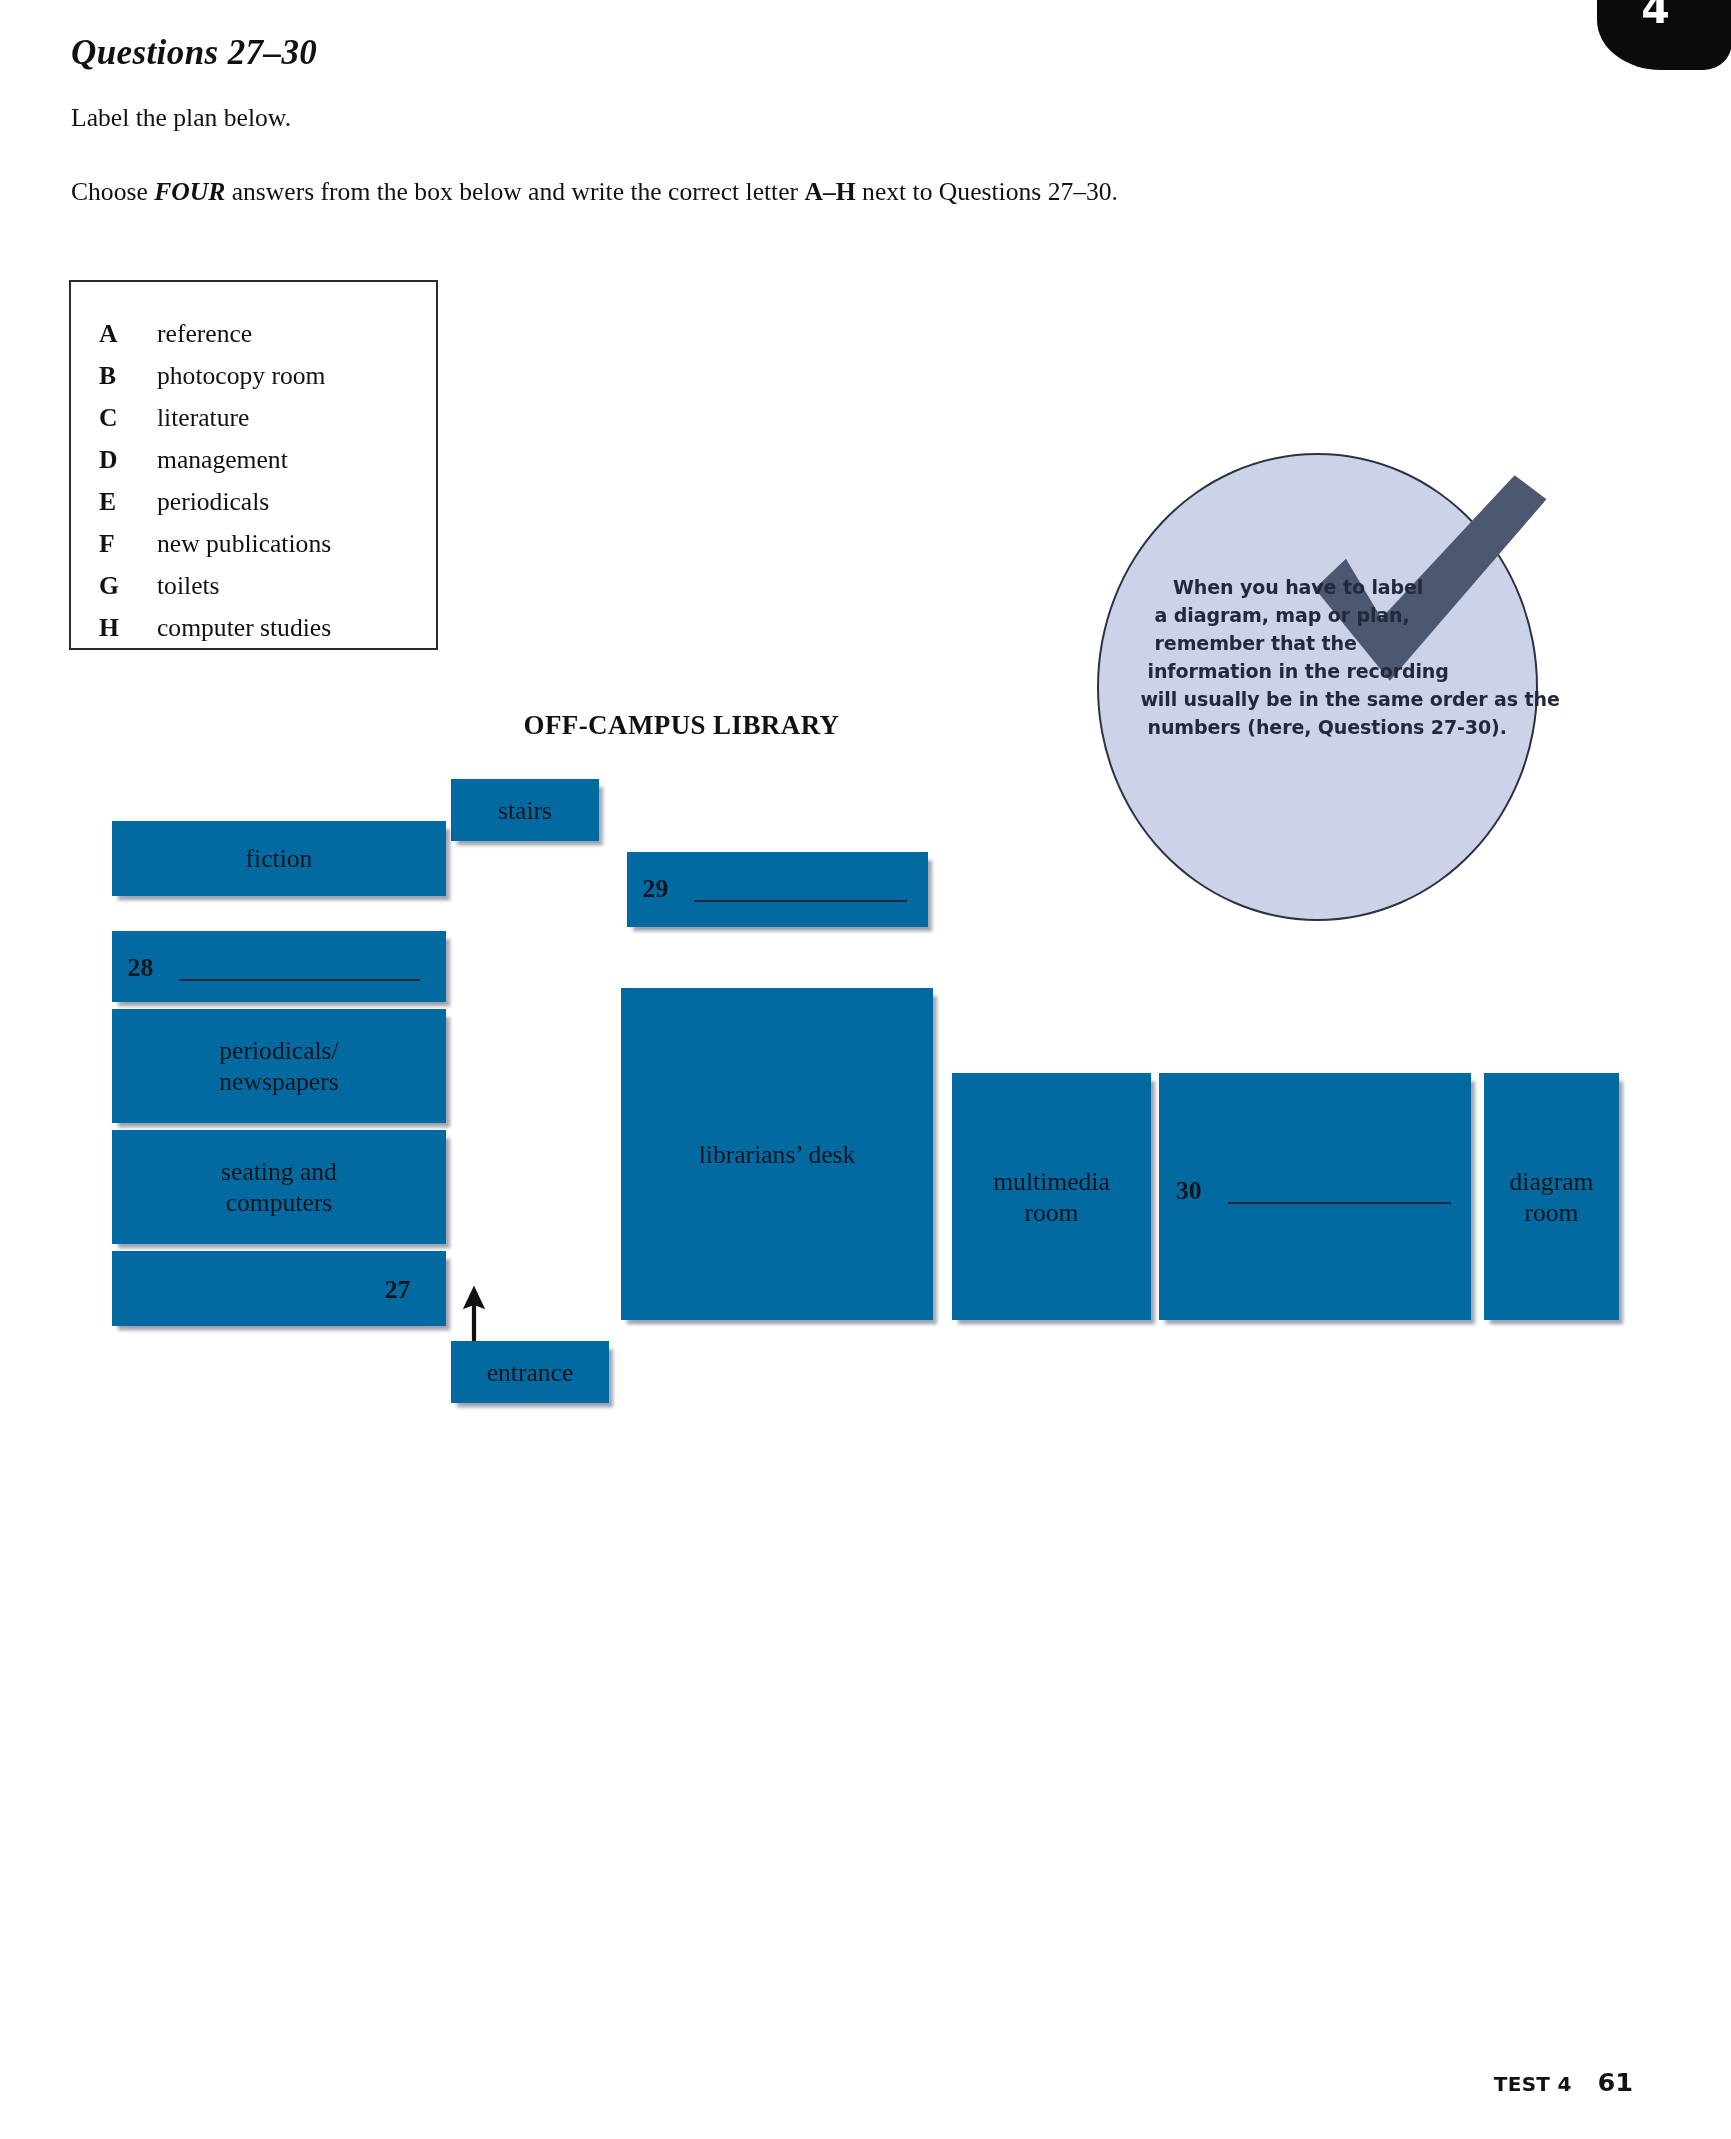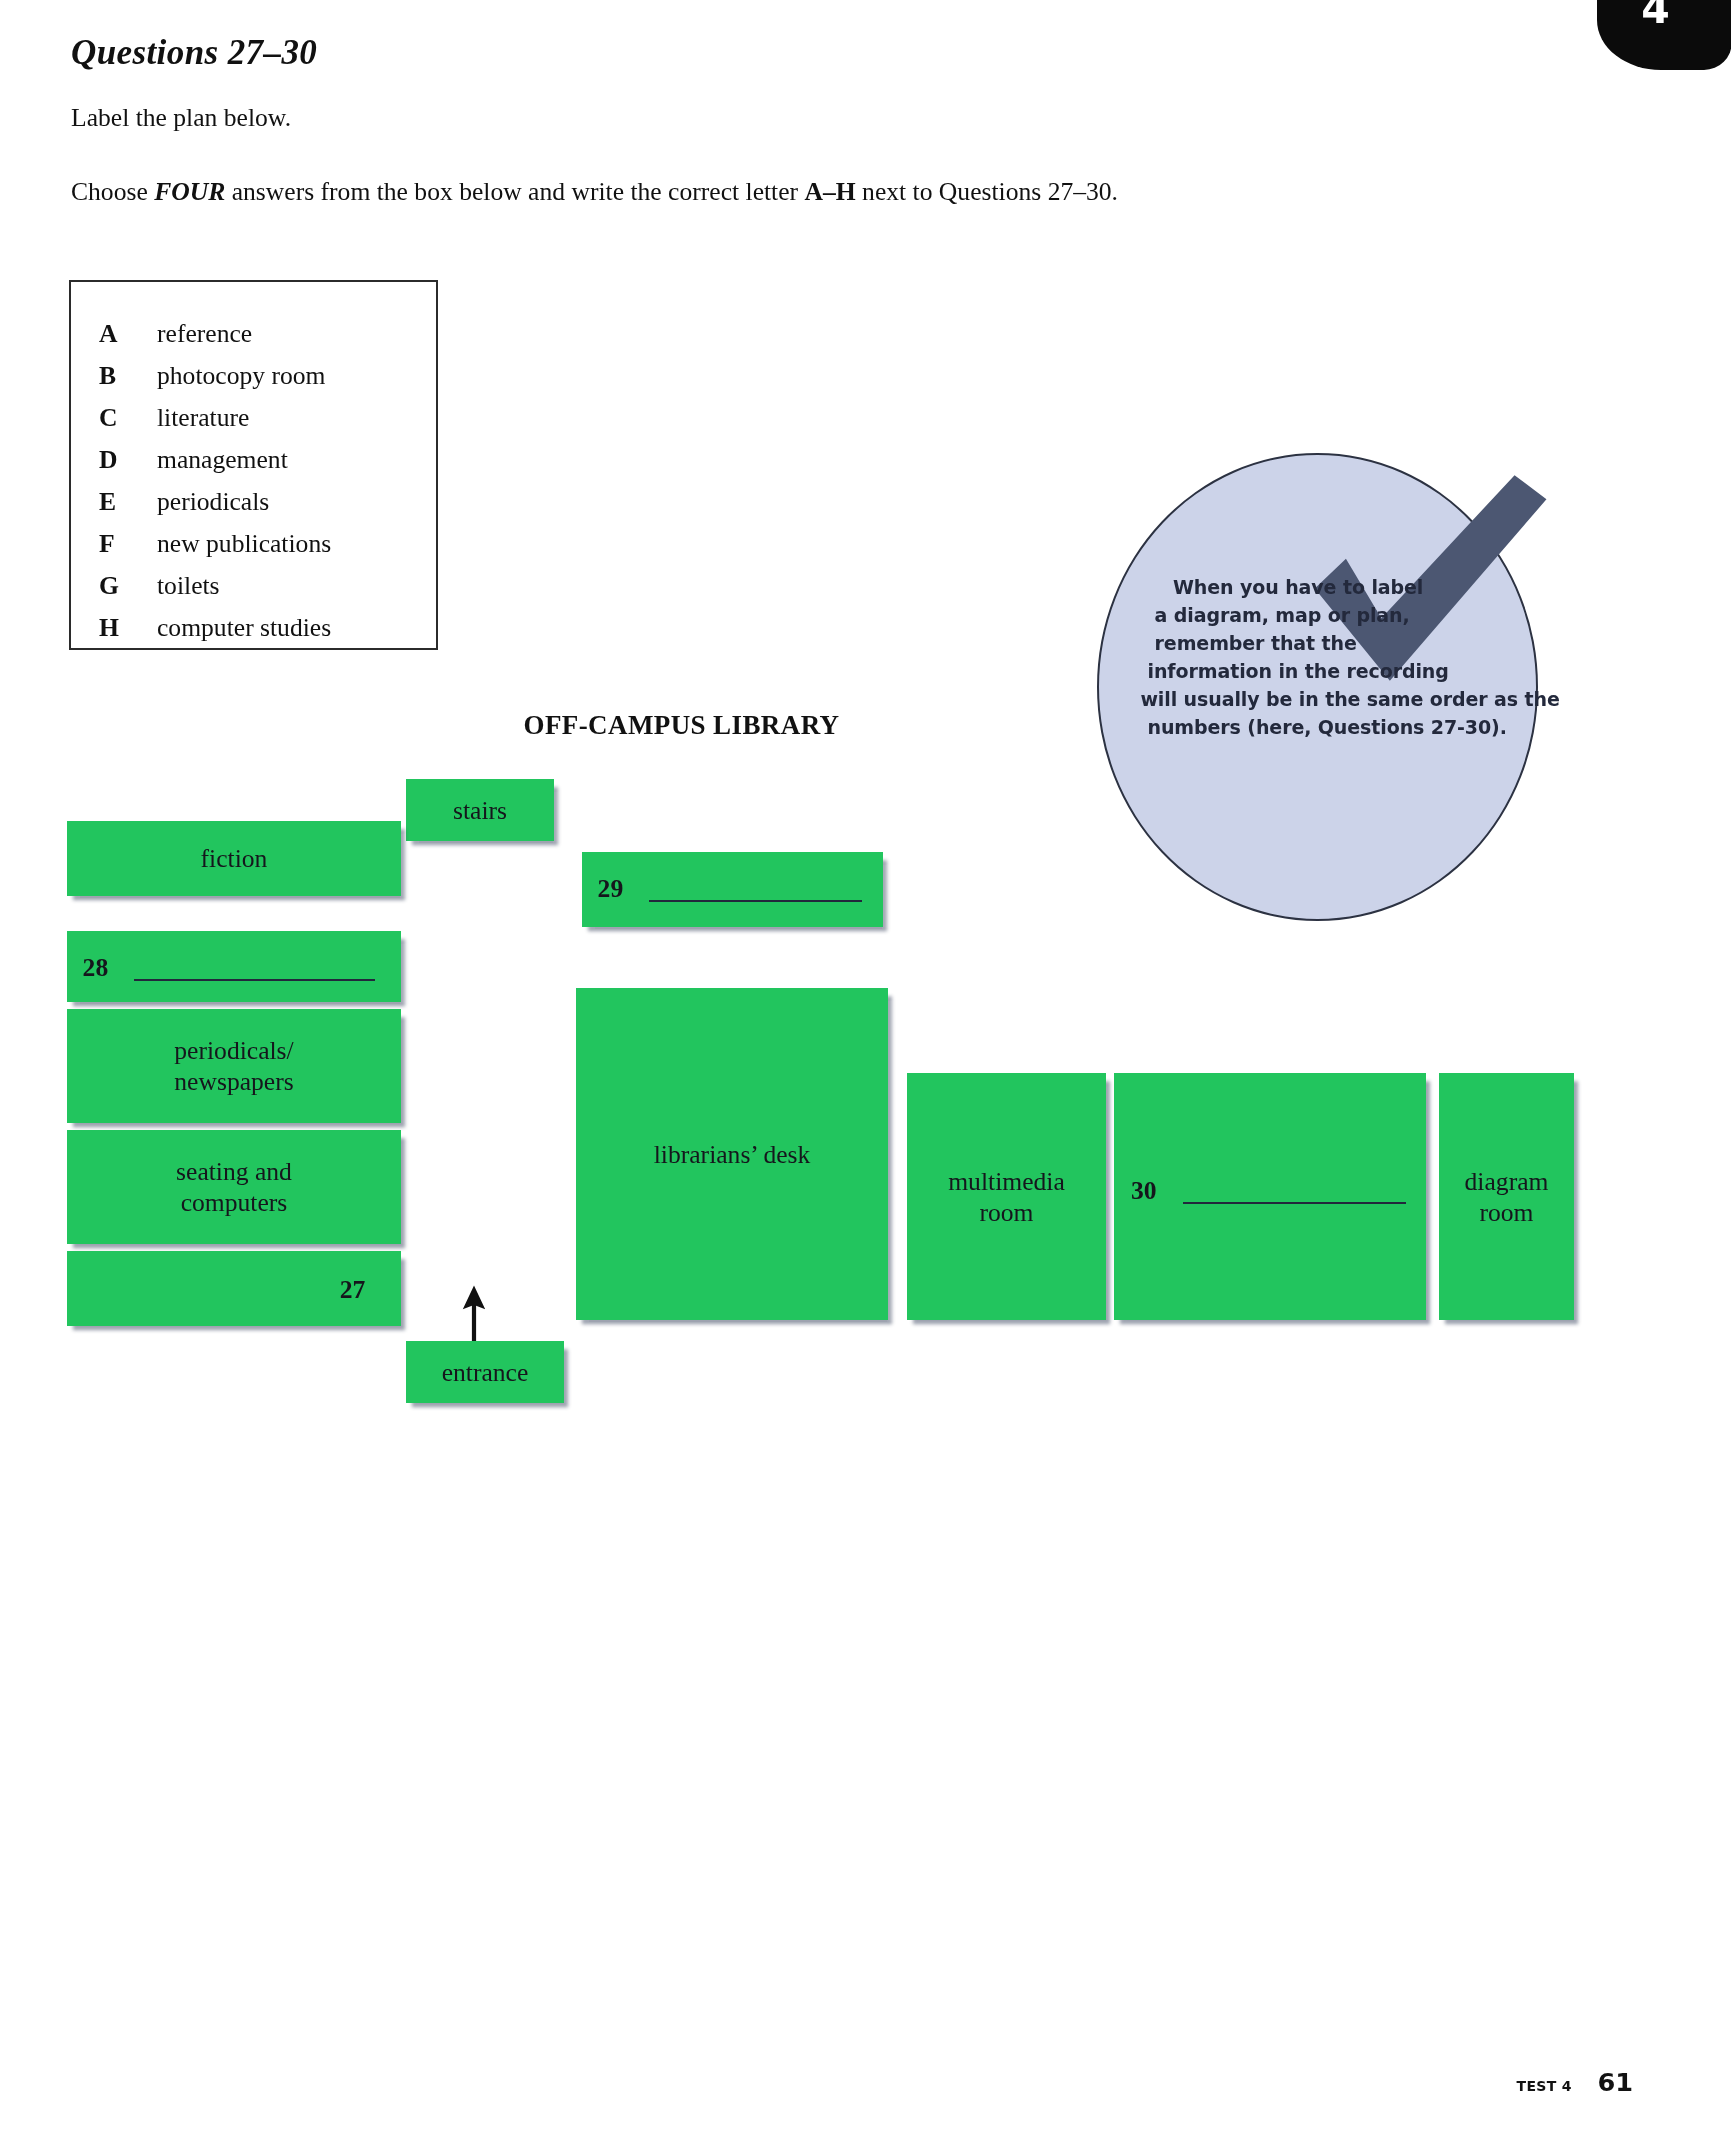--- a/index.html
+++ b/index.html
@@ -157,30 +157,31 @@
     top: 710px;
     width: 369px;
     text-align: center;
     font-weight: bold;
     font-size: 27px;
     letter-spacing: 0.4px;
   }
 
   .room {
     position: absolute;
-    background: #22c55e;
+    background: #0369a1;
     box-sizing: border-box;
     box-shadow: 5px 6.4px 3.5px -1.4px rgba(40,50,80,0.45);
     display: flex;
     align-items: center;
     justify-content: center;
     text-align: center;
     font-size: 25.6px;
     line-height: 31px;
     color: #15161c;
+    margin-left: 45px;
   }
   .room.answer {
     display: block;
   }
   .ans-wrap {
     position: absolute;
     left: 0;
     right: 0;
     display: flex;
     align-items: flex-end;
@@ -231,21 +232,21 @@
     position: absolute;
     right: 99px;
     bottom: 43px;
     display: flex;
     align-items: baseline;
     font-family: "DejaVu Sans", sans-serif;
     font-weight: bold;
     color: #121212;
   }
   #footer-test {
-    font-size: 14px;
+    font-size: 20px;
     letter-spacing: 0.3px;
     margin-top: 7px;
   }
   #footer-page {
     font-size: 25.6px;
     margin-left: 25.6px;
   }
 </style>
 </head>
 <body>

